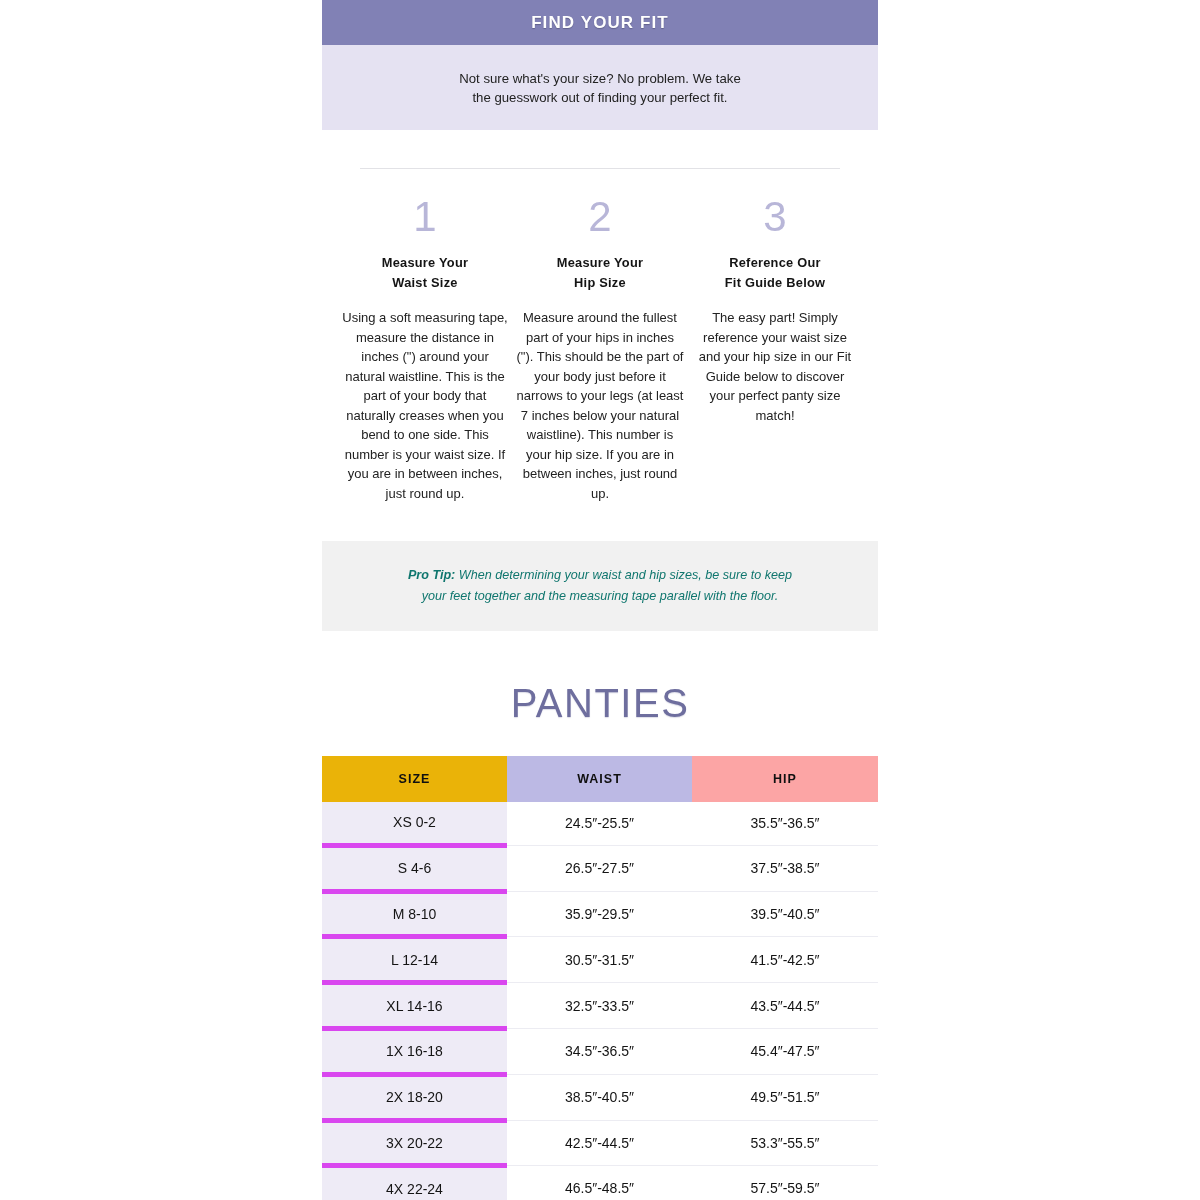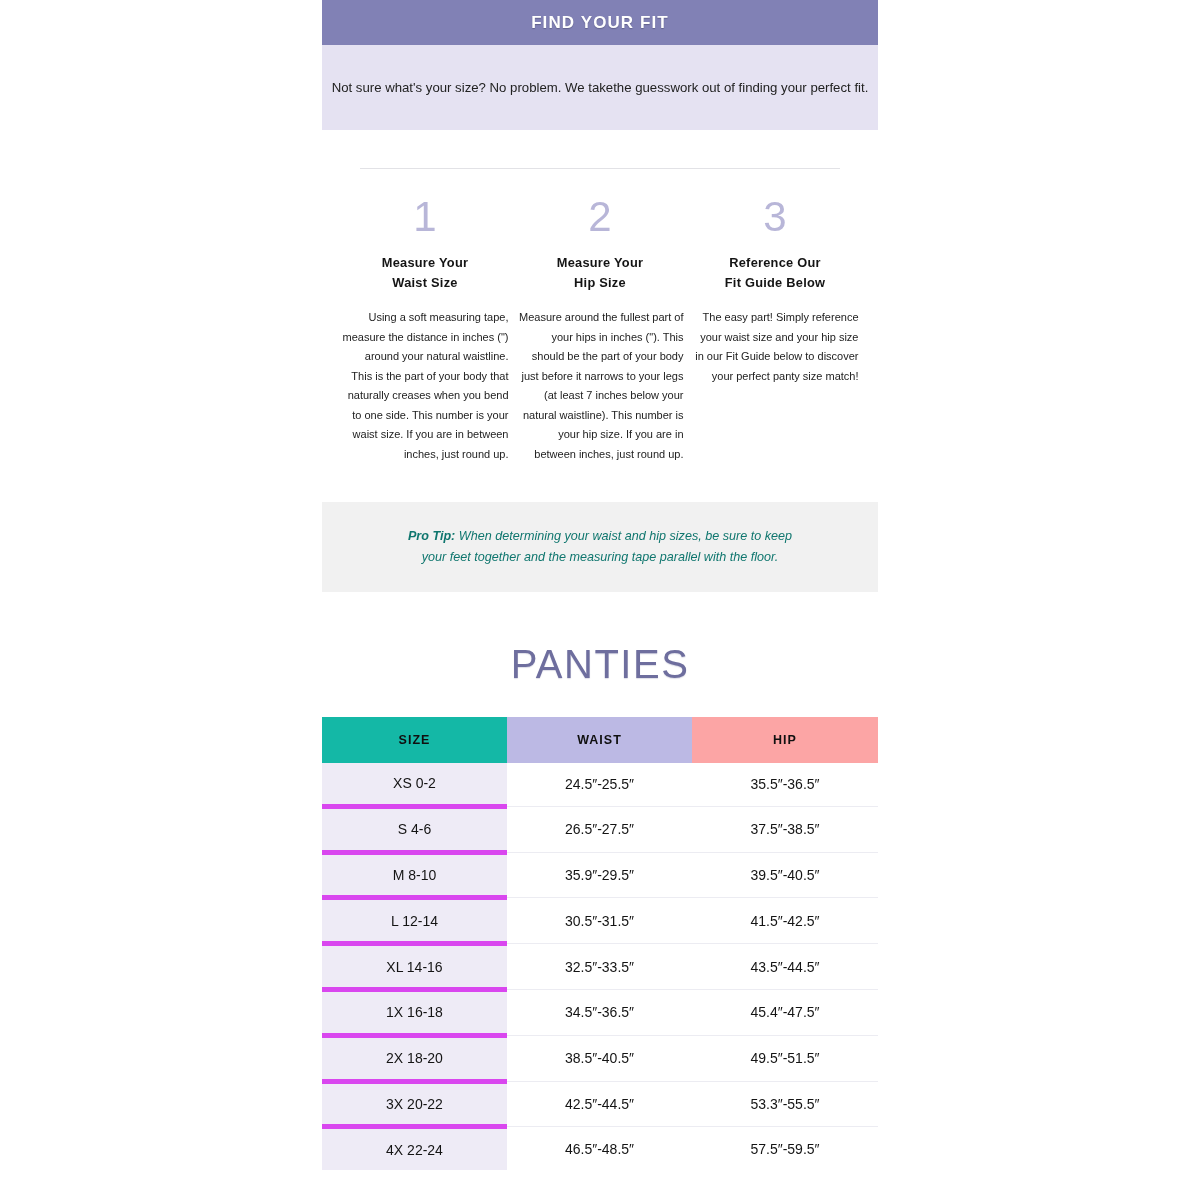--- a/index.html
+++ b/index.html
@@ -42,21 +42,21 @@
     font-size: 17px;
     font-weight: bold;
     letter-spacing: 1.1px;
     text-shadow: 0 1px 1px rgba(60,60,90,0.45);
   }
 
   .fit-sub {
     background: #e5e2f2;
     height: 85px;
     display: flex;
-    flex-direction: row;
+    flex-direction: column;
     align-items: center;
     justify-content: center;
   }
   .fit-sub-line {
     font-size: 13.2px;
     color: #222;
     line-height: 19px;
     text-align: center;
   }
 
@@ -98,25 +98,24 @@
   }
   .step-title {
     font-size: 12.8px;
     font-weight: bold;
     color: #141414;
     line-height: 19.5px;
     letter-spacing: 0.25px;
     margin-top: 12px;
   }
   .step-body {
-    font-size: 11px;
+    font-size: 13px;
     color: #222;
     line-height: 19.5px;
     margin-top: 16px;
-    text-align: right;
   }
 
   
   .protip {
     margin-top: 38px;
     background: #f1f1f1;
     height: 90px;
     display: flex;
     flex-direction: column;
     align-items: center;
@@ -160,21 +159,21 @@
 
   .size-table thead th {
     height: 46px;
     font-size: 12.5px;
     font-weight: bold;
     letter-spacing: 1px;
     color: #101010;
     text-align: center;
     padding: 0;
   }
-  .size-table thead th.h-size { background: #14b8a6; }
+  .size-table thead th.h-size { background: #eab308; }
   .size-table thead th.h-waist { background: #bcb9e4; }
   .size-table thead th.h-hip { background: #fca5a5; }
 
   .size-table tbody td {
     height: 40.8px;
     font-size: 14px;
     color: #141414;
     text-align: center;
     padding: 0;
     border-bottom: 1px solid #ececf2;

